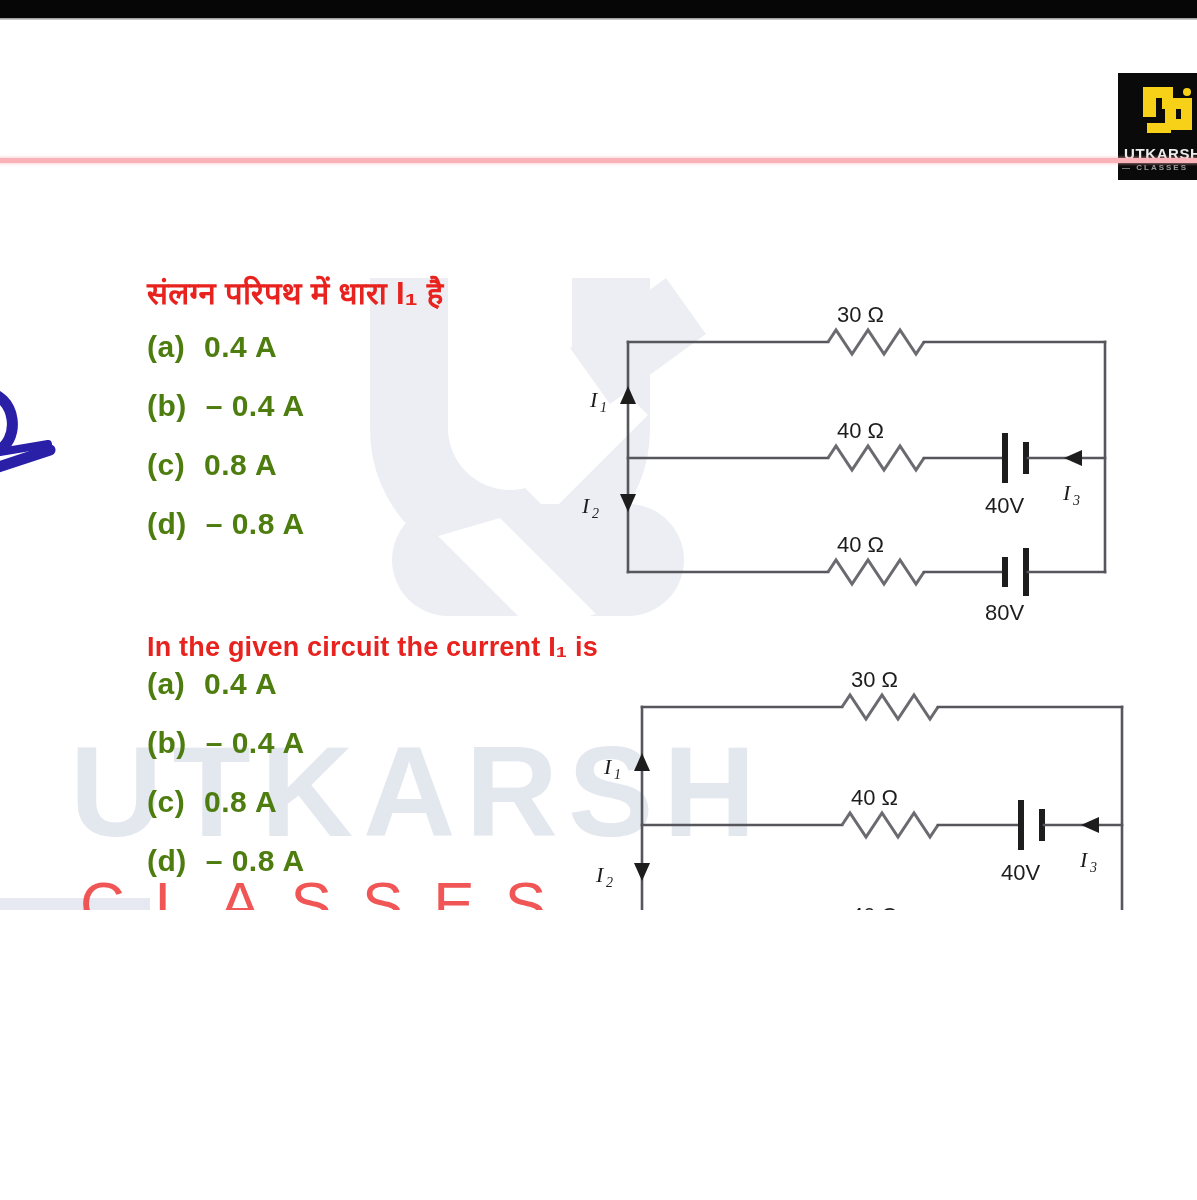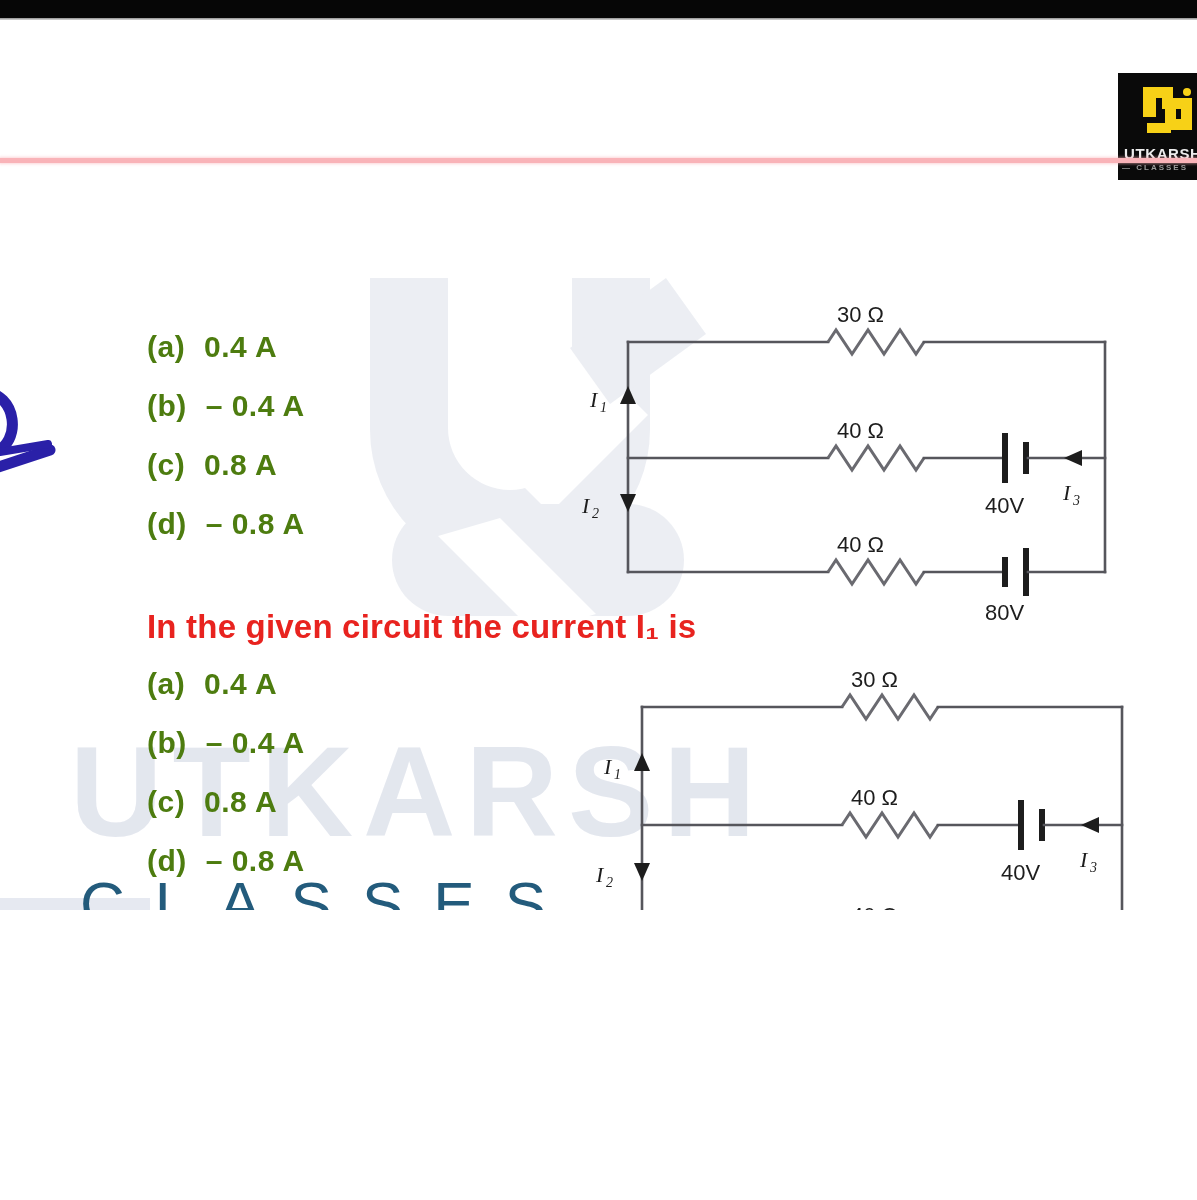--- a/index.html
+++ b/index.html
@@ -120,21 +120,21 @@
     white-space: nowrap;
     opacity: .85;
   }
   .wm-text2 {
     position: absolute;
     left: 80px; top: 705px;
     font-family: "Liberation Sans", sans-serif;
     font-weight: normal;
     font-size: 62px;
     letter-spacing: 30px;
-    color: #0c4a6e;
+    color: #ef4444;
     white-space: nowrap;
     opacity: .9;
   }
   .wm-dash {
     position: absolute;
     left: 0px; top: 735px;
     width: 150px; height: 12px;
     background: #e3e7ef;
     opacity: .9;
   }
@@ -149,21 +149,21 @@
 
   
   .q-title {
     position: absolute;
     font-family: "Liberation Sans", sans-serif;
     font-weight: bold;
     color: #e8231f;
     white-space: nowrap;
   }
   .q-title.hindi { left: 147px; top: 271px; font-size: 31px; letter-spacing: .3px; }
-  .q-title.english { left: 147px; top: 608px; font-size: 33px; letter-spacing: .2px; }
+  .q-title.english { left: 147px; top: 632px; font-size: 27px; letter-spacing: .2px; }
 
   .opt {
     position: absolute;
     font-family: "Liberation Sans", sans-serif;
     font-weight: bold;
     font-size: 30px;
     color: #4d7c0f;
     white-space: nowrap;
     letter-spacing: .5px;
   }
@@ -255,20 +255,21 @@
     <div class="wm-dash"></div>
     <div class="wm-text2">CLASSES</div>
   </div>
 
   <svg class="pen" viewBox="0 0 130 140">
     <path d="M10 95 C-20 95 -20 40 18 40 C54 40 58 92 30 100 L5 112" stroke="#2a20a8" stroke-width="11" fill="none" stroke-linecap="round"></path>
     <path d="M-5 128 L86 98" stroke="#2a20a8" stroke-width="11" fill="none" stroke-linecap="round"></path>
     <path d="M36 100 L84 92" stroke="#2a20a8" stroke-width="8" fill="none" stroke-linecap="round"></path>
   </svg>
 
+  <div class="q-title hindi">संलग्न परिपथ में धारा I₁ है</div>
   <div class="opt" style="left:147px; top:330px;">
     <span style="margin-right: 10px;">(a)</span>
     <span>0.4 A</span>
   </div>
   <div class="opt" style="left:147px; top:389px;">
     <span style="margin-right: 10px;">(b)</span>
     <span>– 0.4 A</span>
   </div>
   <div class="opt" style="left:147px; top:448px;">
     <span style="margin-right: 10px;">(c)</span>

